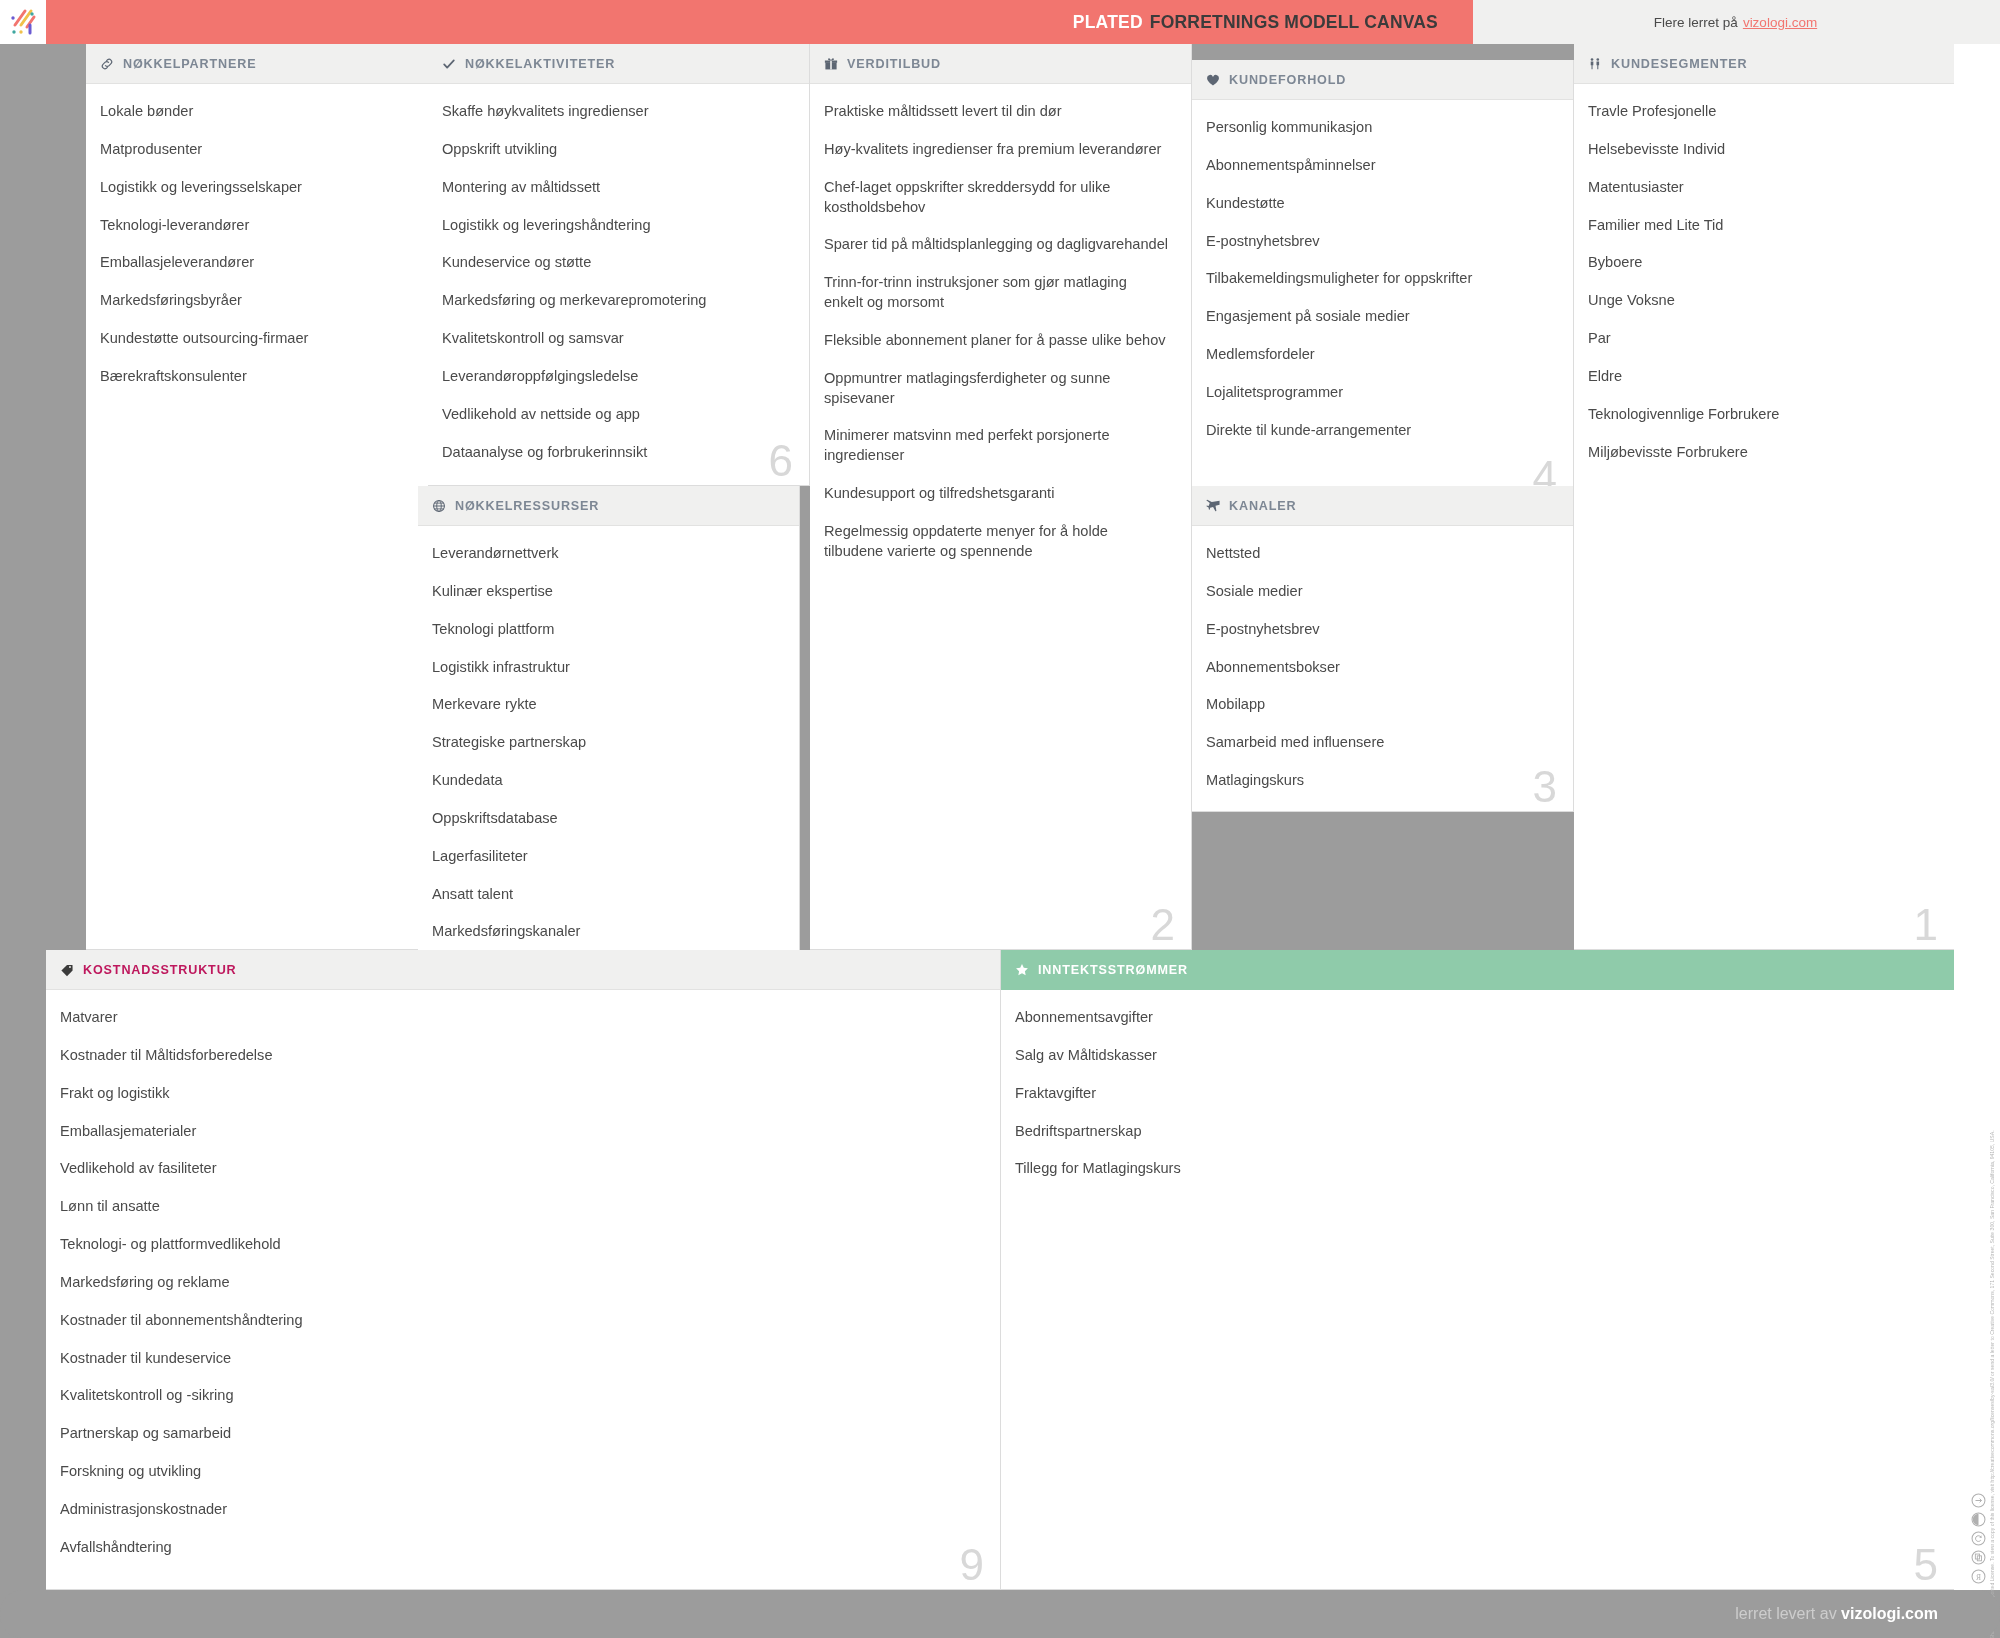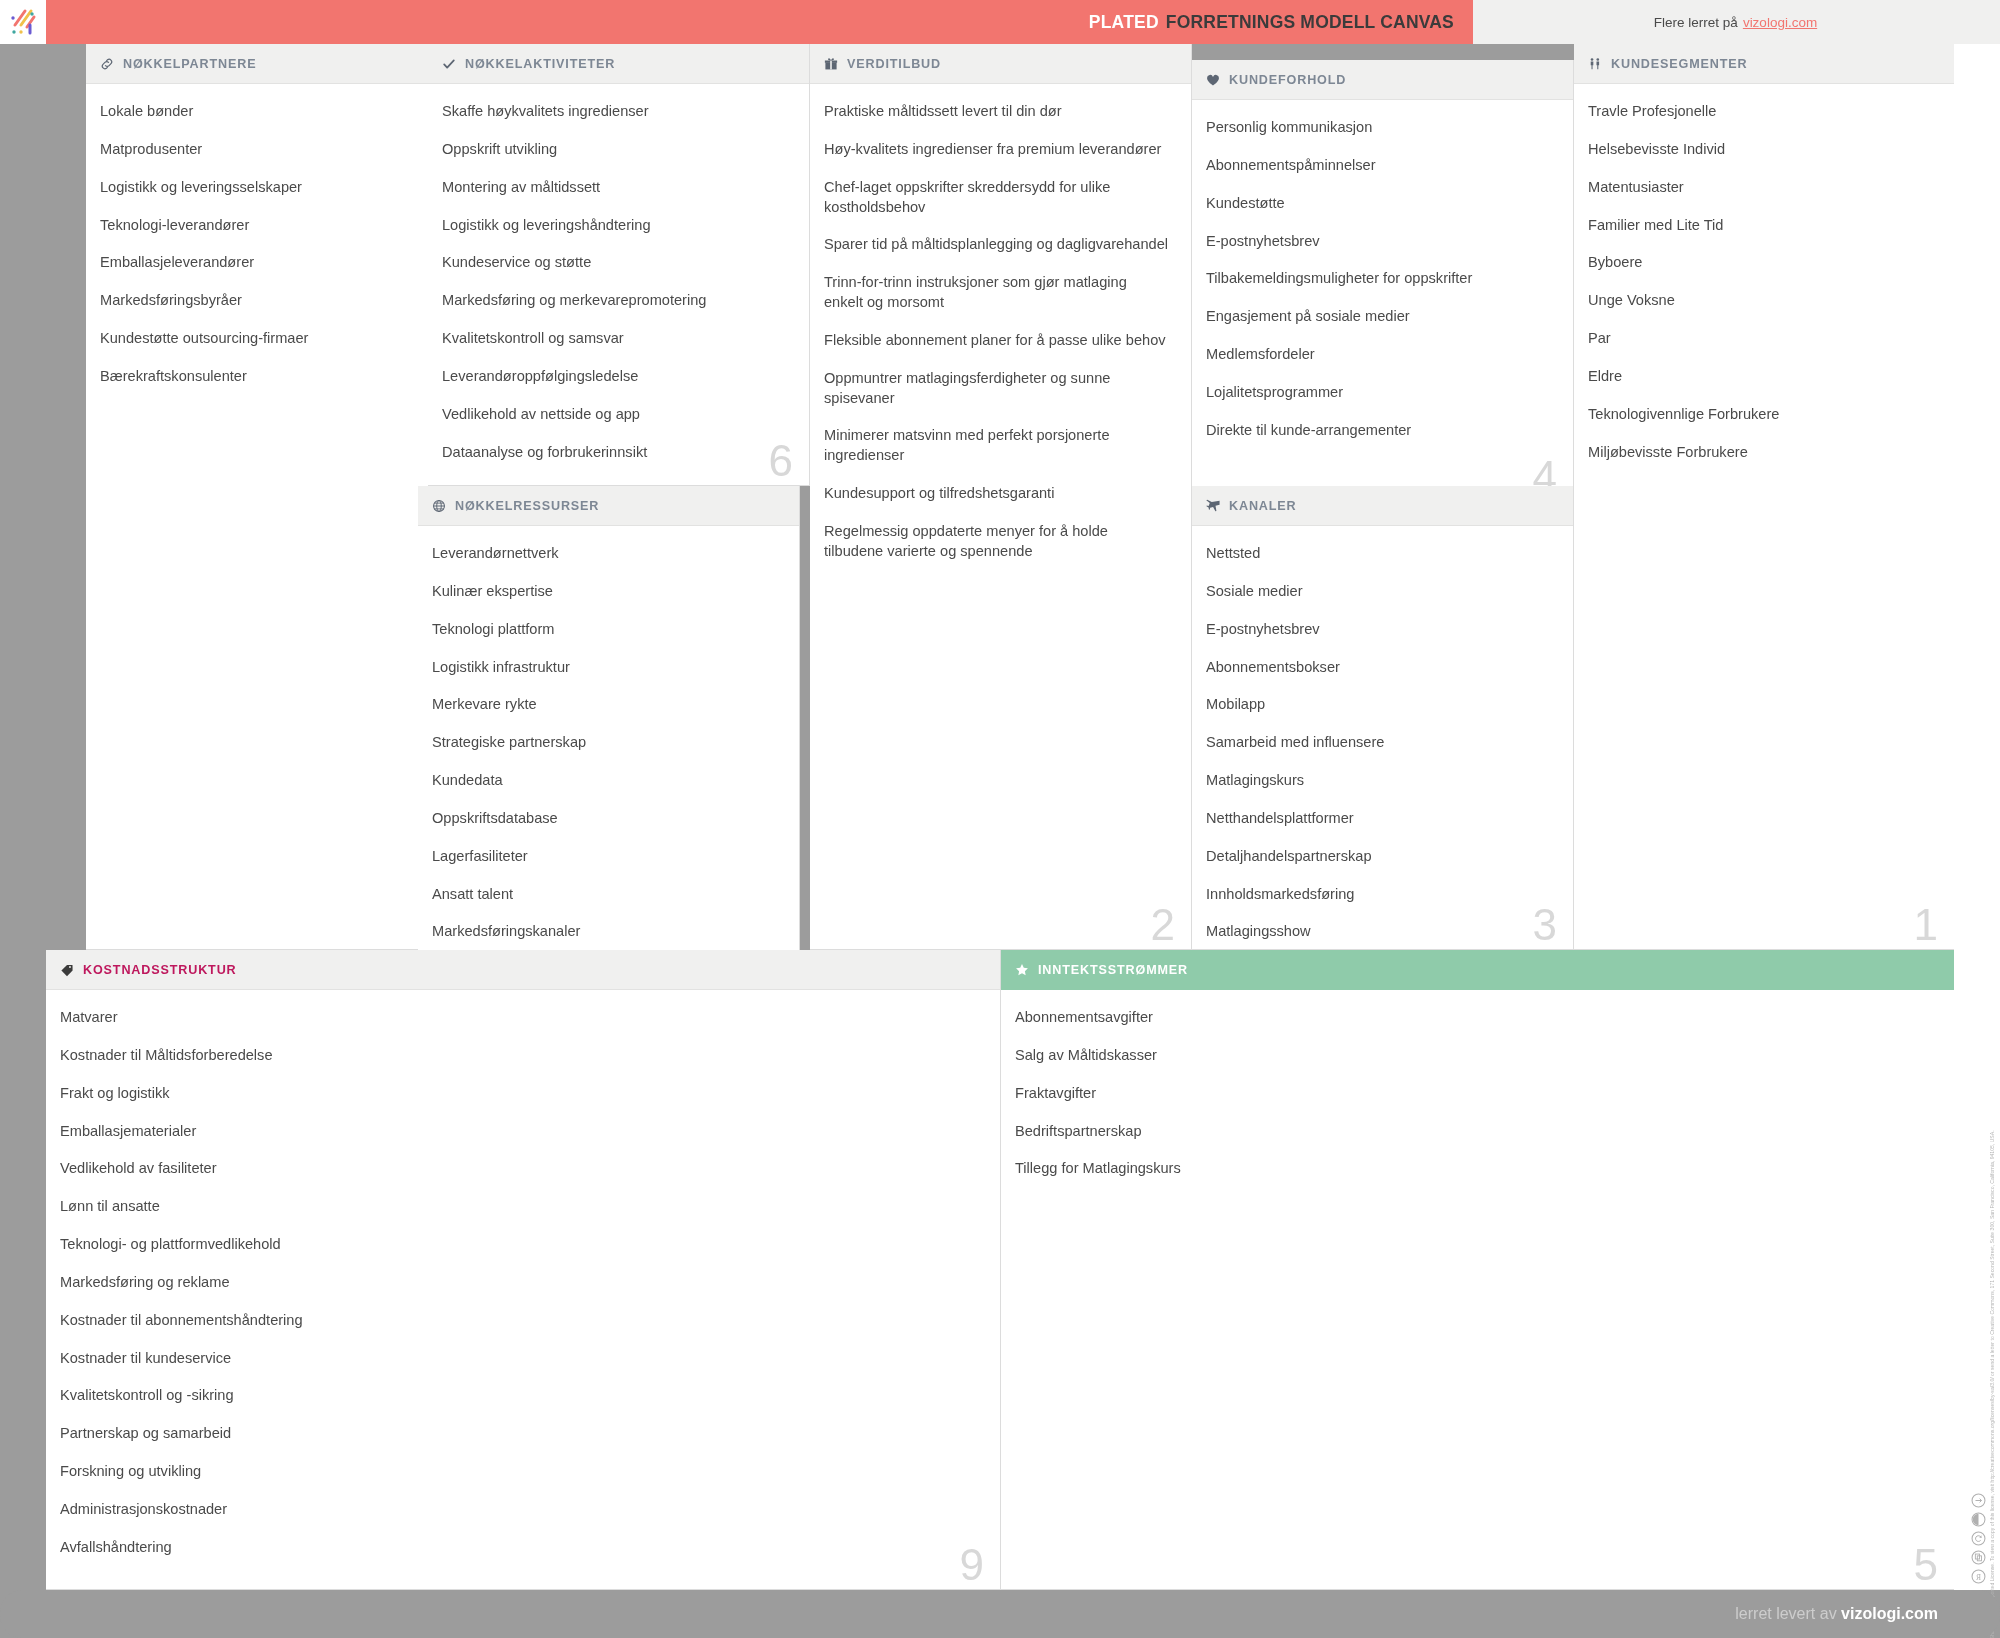--- a/index.html
+++ b/index.html
@@ -16,21 +16,21 @@
   .logo-box {
     position: absolute; left: 0; top: 0; width: 46px; height: 44px;
     background: #ffffff; display: flex; align-items: center; justify-content: center;
   }
   .logo-svg { display: block; }
   .topbar-red {
     position: absolute; left: 46px; top: 0; width: 1427px; height: 44px;
     background: #f2756f;
   }
   .title-block {
-    position: absolute; right: 0; top: 0; height: 44px;
+    position: absolute; right: 16px; top: 0; height: 44px;
     display: flex; align-items: center; padding-right: 19px;
     font-size: 17.5px; font-weight: bold; letter-spacing: .2px;
     white-space: nowrap;
   }
   .title-brand { color: #ffffff; margin-right: 7px; }
   .title-rest { color: #3b3b3b; }
   .topbar-right {
     position: absolute; left: 1473px; top: 0; width: 496px; height: 44px;
     background: #f0f0ef; display: flex; align-items: center; justify-content: center;
     font-size: 13.5px; color: #4a4a4a; padding-left: 29px;
@@ -254,21 +254,21 @@
         <div class="pitem">E-postnyhetsbrev</div>
         <div class="pitem">Tilbakemeldingsmuligheter for oppskrifter</div>
         <div class="pitem">Engasjement på sosiale medier</div>
         <div class="pitem">Medlemsfordeler</div>
         <div class="pitem">Lojalitetsprogrammer</div>
         <div class="pitem">Direkte til kunde-arrangementer</div>
       </div>
       <div class="pnum">4</div>
     </div>
 
-    <div class="panel" style="left:1146px;top:442px;width:382px;height:464px;">
+    <div class="panel" style="left:1146px;top:442px;width:382px;height:326px;">
       <div class="phead">
         <span class="picon">
           <svg width="14" height="14" viewBox="0 0 16 16">
               <path d="M15 5.6l-4.6 1.2 1 5.9-1.2.4-2.6-5-3.4.9-.3 2.1-1 .3-.5-2.7L0 7.4l.4-1 2.1.5 1.3-3.3-4.0-3.2 1.1-.6 5.2 2.5L15 .9z" fill="currentColor" transform="translate(0.5,1)"></path>
             </svg>
         </span>
         <span class="ptitle">KANALER</span>
       </div>
       <div class="plist">
         <div class="pitem">Nettsted</div>

